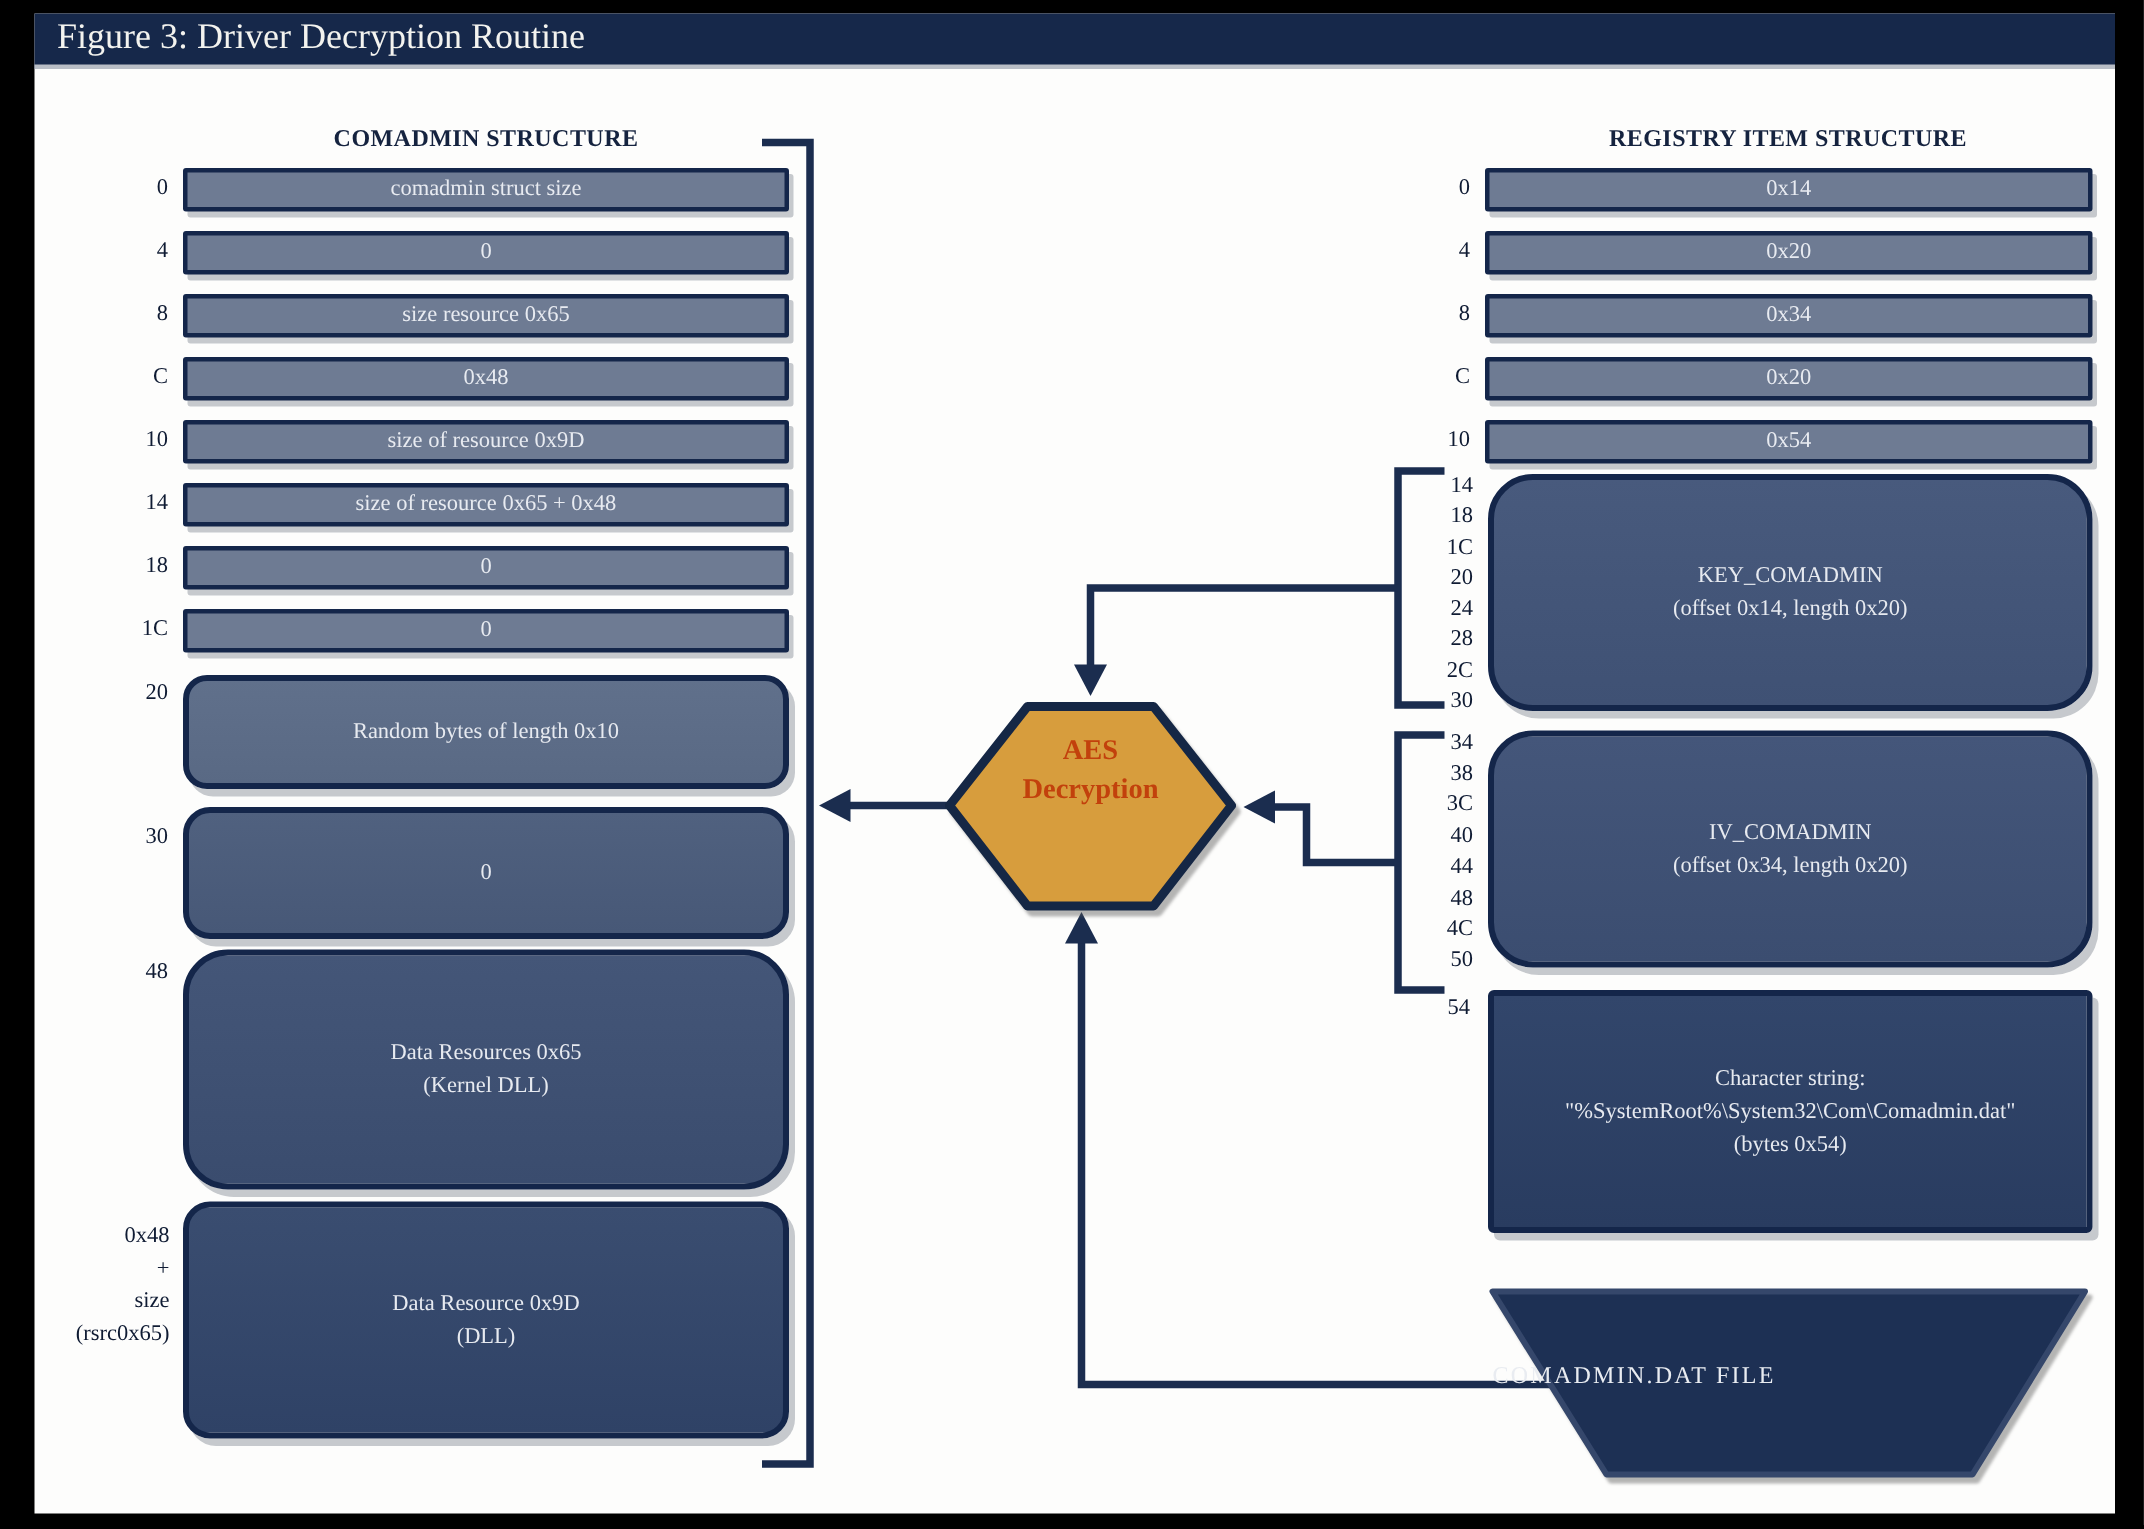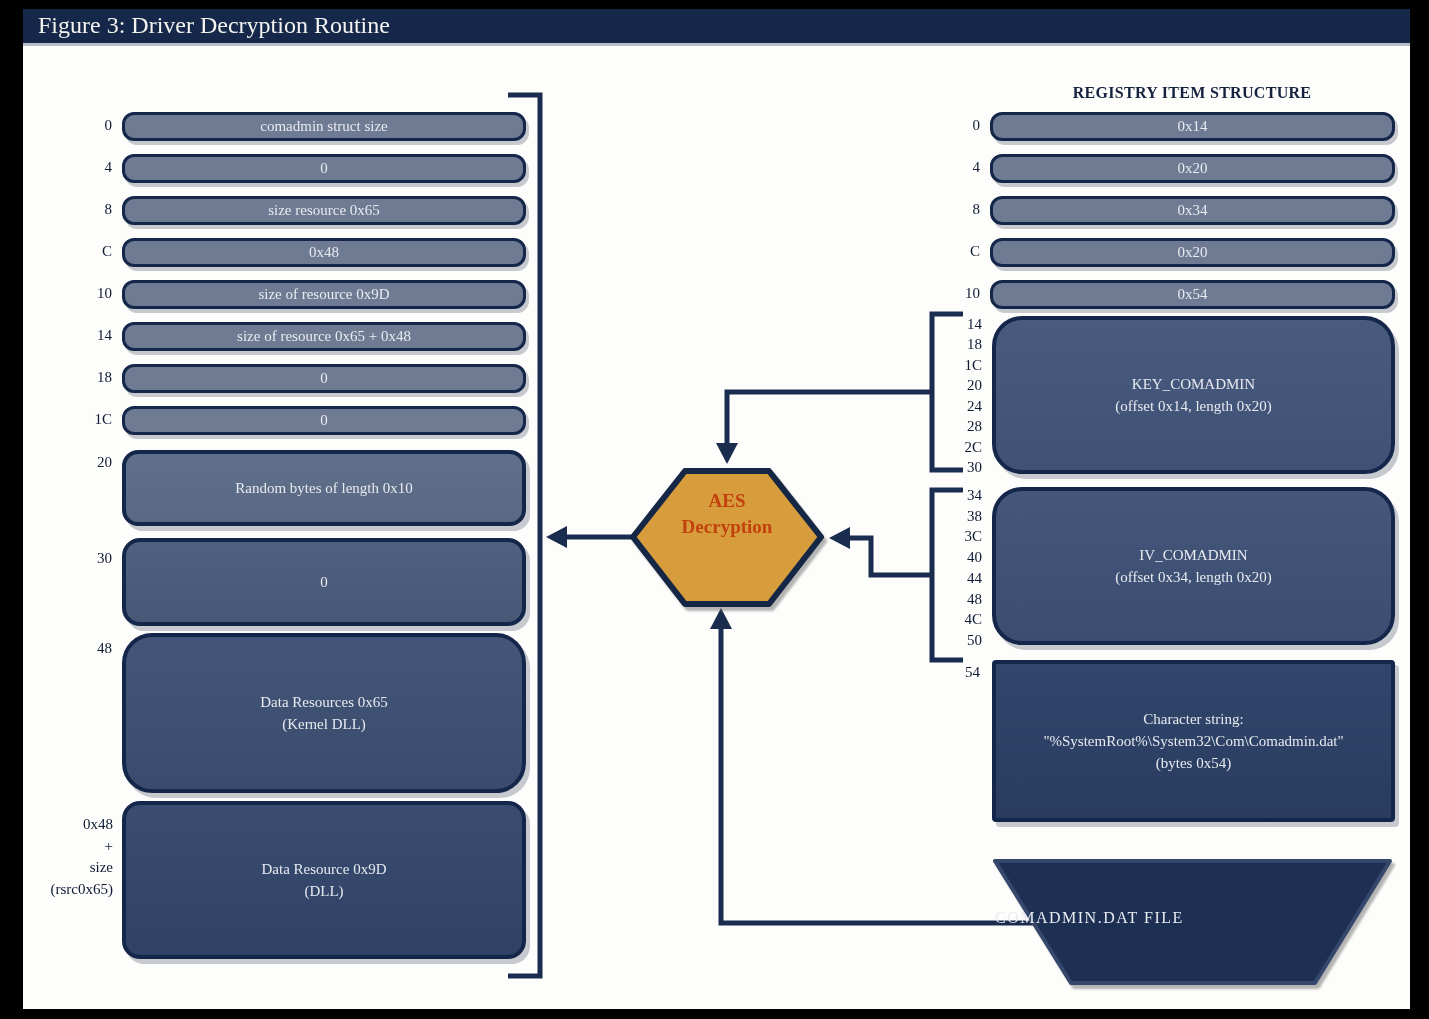--- a/index.html
+++ b/index.html
@@ -8,21 +8,21 @@
   .panel{position:absolute;left:23px;top:9px;width:1387px;height:1000px;background:#fdfdfc;}
   .titlebar{position:absolute;left:0;top:0;width:100%;height:34px;background:#16284a;
             border-bottom:3px solid #b9bec6;box-sizing:content-box;}
   .titlebar .t{position:absolute;left:15px;top:3px;color:#f3f3ef;font-size:24px;white-space:nowrap;}
   
   .hdr{position:absolute;width:404px;text-align:center;font-weight:bold;font-size:16px;color:#15233f;letter-spacing:.3px;}
   
   .off{position:absolute;width:62px;text-align:right;font-size:15px;color:#0f1b33;}
   
   .srow{position:absolute;width:404px;height:29px;box-sizing:border-box;border:3px solid #14264a;
-        border-radius:12px;background:#6e7b93;color:#e8ebf1;font-size:15px;line-height:22px;
+        border-radius:2px;background:#6e7b93;color:#e8ebf1;font-size:15px;line-height:22px;
         text-align:center;box-shadow:3px 4px 0 #c6c9cd;overflow:hidden;}
   .lrow{left:122px;} .rrow{left:990px;width:405px;}
   
   .bigbox{position:absolute;left:122px;width:404px;box-sizing:border-box;border:4px solid #14264a;
           color:#e7eaf0;display:flex;flex-direction:column;justify-content:center;align-items:center;
           text-align:left;font-size:15px;line-height:22px;box-shadow:4px 5px 0 #c6c9cd;}
   .rbig{left:992px;width:403px;}
   .box20{top:450px;height:76px;border-radius:16px;background:linear-gradient(#60708b,#596984);}
   .box30{top:538px;height:88px;border-radius:18px;background:linear-gradient(#50617f,#475877);}
   .box48{top:633px;height:160px;border-radius:30px;background:linear-gradient(#445678,#3a4c6e);}
@@ -81,20 +81,21 @@
     <g>
       <path d="M 636 537 H 564" fill="none" stroke="#1b2d4f" stroke-width="5"></path>
       <polygon points="546,537 567,526 567,548" fill="#1b2d4f"></polygon>
     </g>
 
     <polygon class="shape-shadow" points="633,537 685,471 769,471 821,537 769,604 685,604" fill="#d79d3d" stroke="#152745" stroke-width="6" stroke-linejoin="round"></polygon>
 
     <polygon class="shape-shadow" points="995,861 1390,861 1315,983 1071,983" fill="#1d3054" stroke="#35476b" stroke-width="4" stroke-linejoin="round"></polygon>
   </svg>
 
+  <div class="hdr" style="left:122px;top:84px;">COMADMIN STRUCTURE</div>
   <div class="hdr" style="left:990px;top:84px;">REGISTRY ITEM STRUCTURE</div>
 
   <div class="off" style="left:50px;top:117px;">0</div>
   <div class="srow lrow" style="top:112px;">comadmin struct size</div>
   <div class="off" style="left:50px;top:159px;">4</div>
   <div class="srow lrow" style="top:154px;">0</div>
   <div class="off" style="left:50px;top:201px;">8</div>
   <div class="srow lrow" style="top:196px;">size resource 0x65</div>
   <div class="off" style="left:50px;top:243px;">C</div>
   <div class="srow lrow" style="top:238px;">0x48</div>

